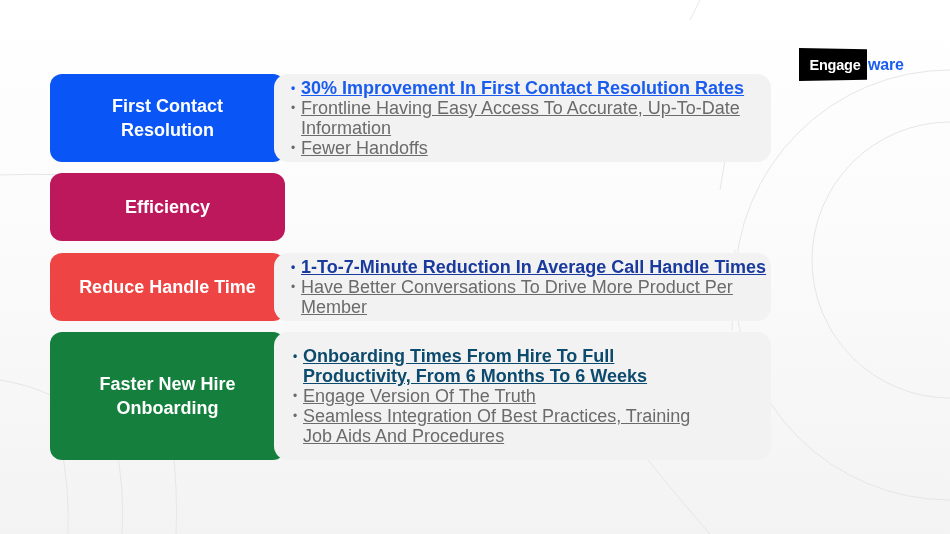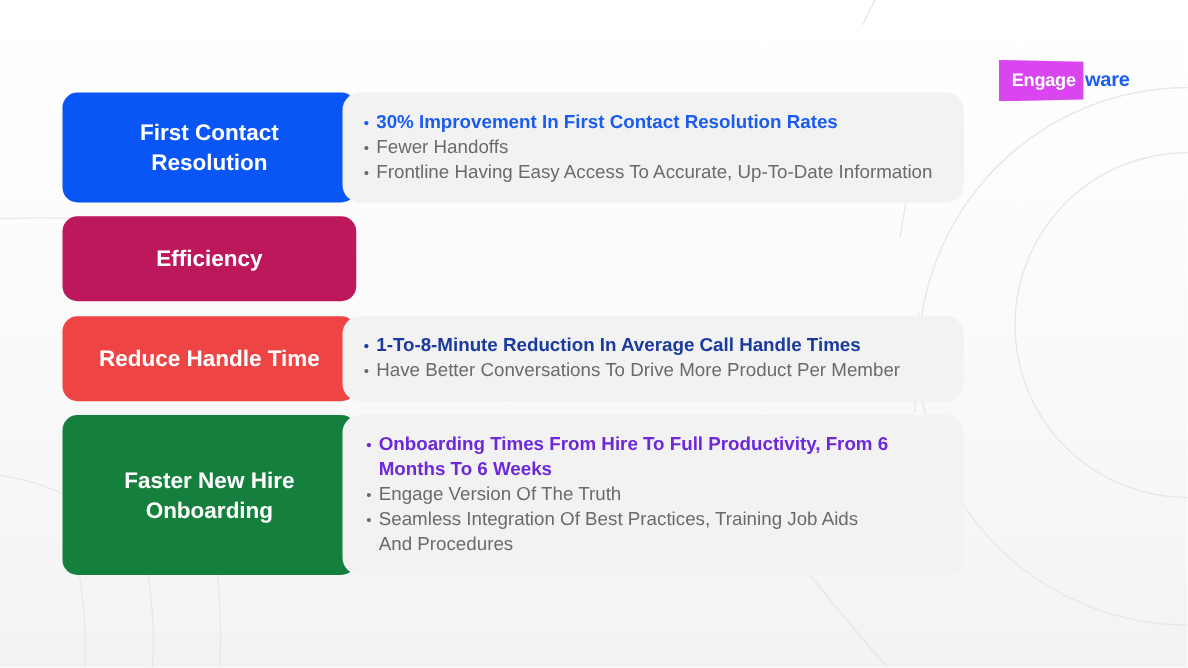--- a/index.html
+++ b/index.html
@@ -11,21 +11,21 @@
     }
     .bg-lines {
       position: absolute; left: 0; top: 0; width: 950px; height: 534px;
       pointer-events: none;
     }
     .logo {
       position: absolute; left: 799px; top: 48px; height: 33px;
       display: flex; align-items: center;
     }
     .logo-box {
-      background: #d946ef;
+      background: #000000;
       height: 33px;
       width: 68px;
       clip-path: polygon(0 0, 100% 4%, 100% 96%, 0 100%);
       display: flex; align-items: center; justify-content: center;
     }
     .logo-box span {
       color: #ffffff; font-weight: 700; font-size: 14.5px; letter-spacing: -0.2px;
       margin-left: 4px;
     }
     .logo-rest {
@@ -41,22 +41,22 @@
       font-size: 18px; line-height: 24px;
       padding: 4px 10px;
     }
     .panel {
       position: absolute; left: 224px; top: 0; width: 497px;
       background: #f2f2f2; border-radius: 14px;
       padding-left: 17px;
       display: flex; flex-direction: column; justify-content: center;
     }
     .bullet {
-      font-size: 15px; line-height: 20px; color: #6b6b6b;
-      position: relative; padding-left: 10px;
+      font-size: 18px; line-height: 20px; color: #6b6b6b;
+      position: relative; padding-left: 10px; text-decoration: underline;
     }
     .bullet::before {
       content: "•"; position: absolute; left: 0; top: 0; font-size: 12px; line-height: 20px;
     }
     .bullet.hl { font-weight: 700; }
   </style>
 </head>
 <body>
 
 <svg class="bg-lines" viewBox="0 0 950 534" xmlns="http://www.w3.org/2000/svg" fill="none" stroke="#e6e6e6" stroke-width="1">
@@ -79,43 +79,43 @@
   </div>
   <span class="logo-rest">ware</span>
 </div>
 
 <div class="row" style="top:74px;height:88px;">
   <div class="label" style="height:88px;background:#0a55f5;">
     <span style="max-width:130px;display:block;">First Contact Resolution</span>
   </div>
   <div class="panel" style="height:88px;">
     <div class="bullet hl" style="color:#1a5cf0;">30% Improvement In First Contact Resolution Rates</div>
+    <div class="bullet">Frontline Having Easy Access To Accurate, Up-To-Date Information</div>
     <div class="bullet">Fewer Handoffs</div>
-    <div class="bullet">Frontline Having Easy Access To Accurate, Up-To-Date Information</div>
   </div>
 </div>
 
 <div class="row" style="top:173px;height:68px;">
   <div class="label" style="height:68px;background:#be185d;">
     <span>Efficiency</span>
   </div>
 </div>
 
 <div class="row" style="top:253px;height:68px;">
   <div class="label" style="height:68px;background:#ef4444;">
     <span>Reduce Handle Time</span>
   </div>
   <div class="panel" style="height:68px;">
-    <div class="bullet hl" style="color:#1a3a9e;">1-To-8-Minute Reduction In Average Call Handle Times</div>
+    <div class="bullet hl" style="color:#1a3a9e;">1-To-7-Minute Reduction In Average Call Handle Times</div>
     <div class="bullet">Have Better Conversations To Drive More Product Per Member</div>
   </div>
 </div>
 
 <div class="row" style="top:332px;height:128px;">
   <div class="label" style="height:128px;background:#15803d;">
     <span style="max-width:150px;display:block;">Faster New Hire Onboarding</span>
   </div>
   <div class="panel" style="height:128px;padding-left:19px;">
-    <div class="bullet hl" style="color:#6d28d9;max-width:420px;">Onboarding Times From Hire To Full Productivity, From 6 Months To 6 Weeks</div>
+    <div class="bullet hl" style="color:#0c4a6e;max-width:420px;">Onboarding Times From Hire To Full Productivity, From 6 Months To 6 Weeks</div>
     <div class="bullet">Engage Version Of The Truth</div>
     <div class="bullet" style="max-width:410px;">Seamless Integration Of Best Practices, Training Job Aids And Procedures</div>
   </div>
 </div>
 
 </body></html>

